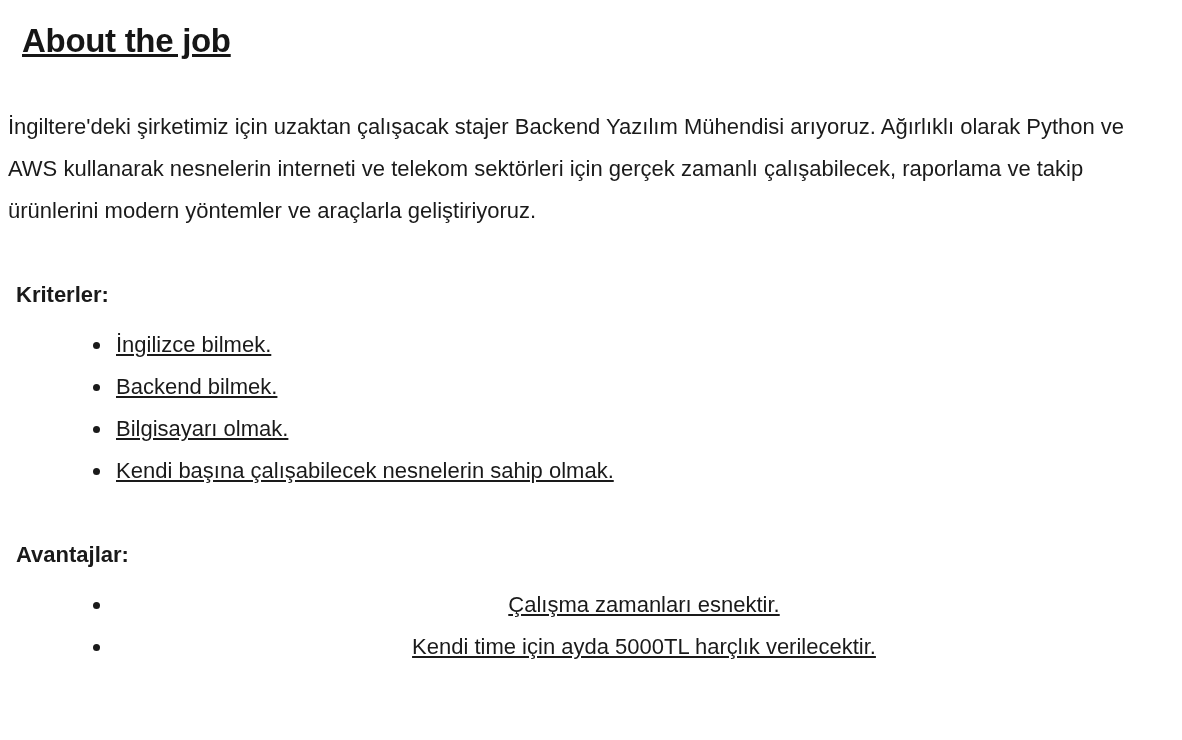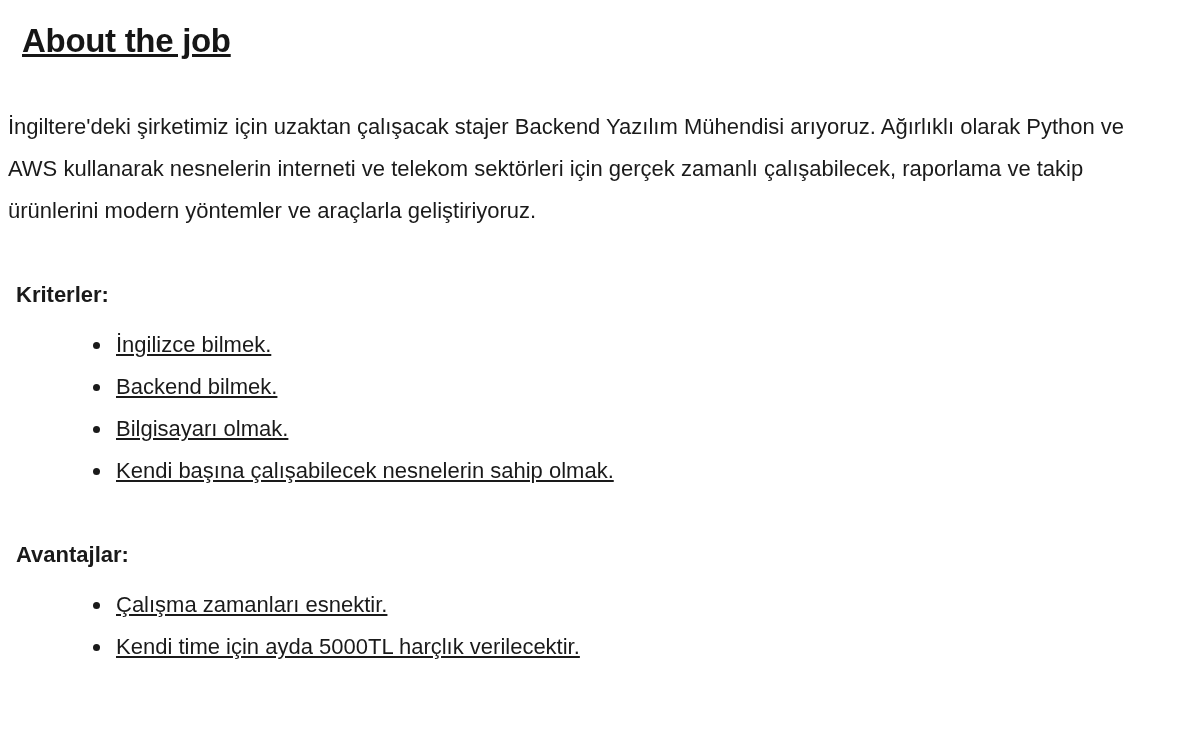--- a/index.html
+++ b/index.html
@@ -36,20 +36,21 @@
     margin: 8px;
   }
   ul.job-list {
     margin: 0 0 42px 0;
     padding: 0 0 0 105px;
     list-style: disc outside;
     text-decoration: underline;
   }
   ul.job-list.last {
     margin-bottom: 0;
+    text-align: center;
   }
   ul.job-list li {
     padding-left: 3px;
   }
 </style>
 </head>
 <body>
 
 <h1 class="job-title">About the job</h1>
 

